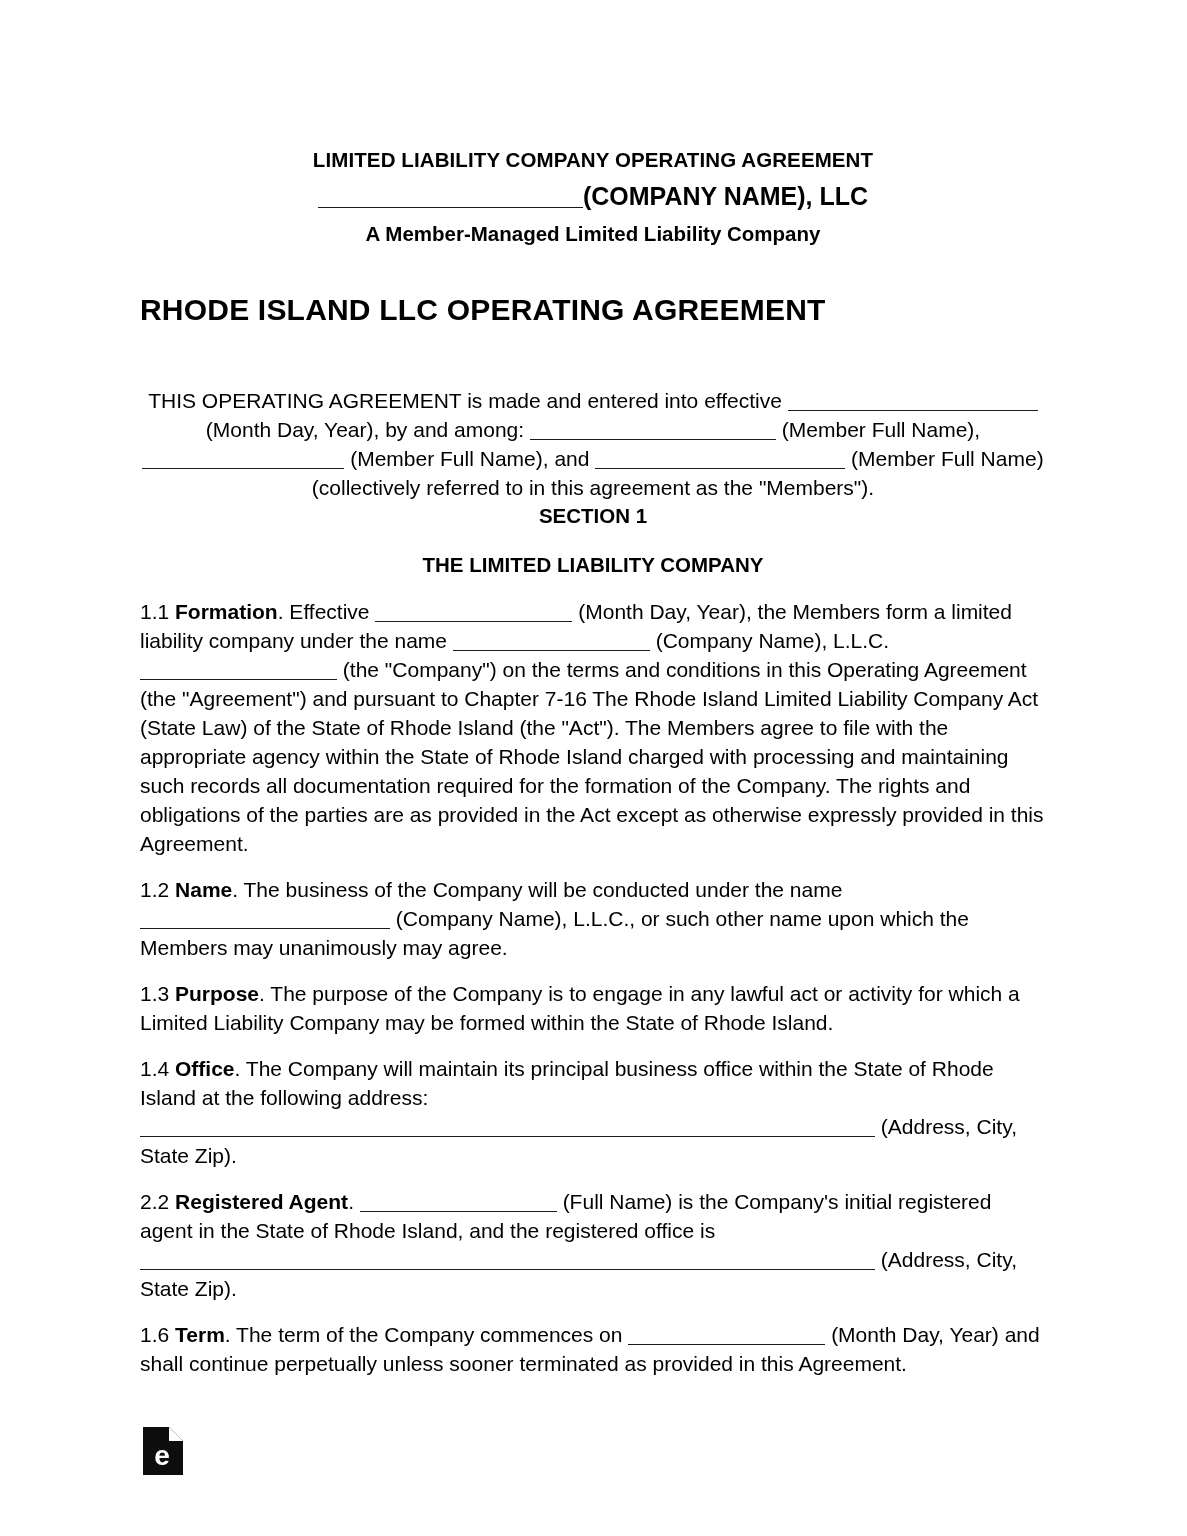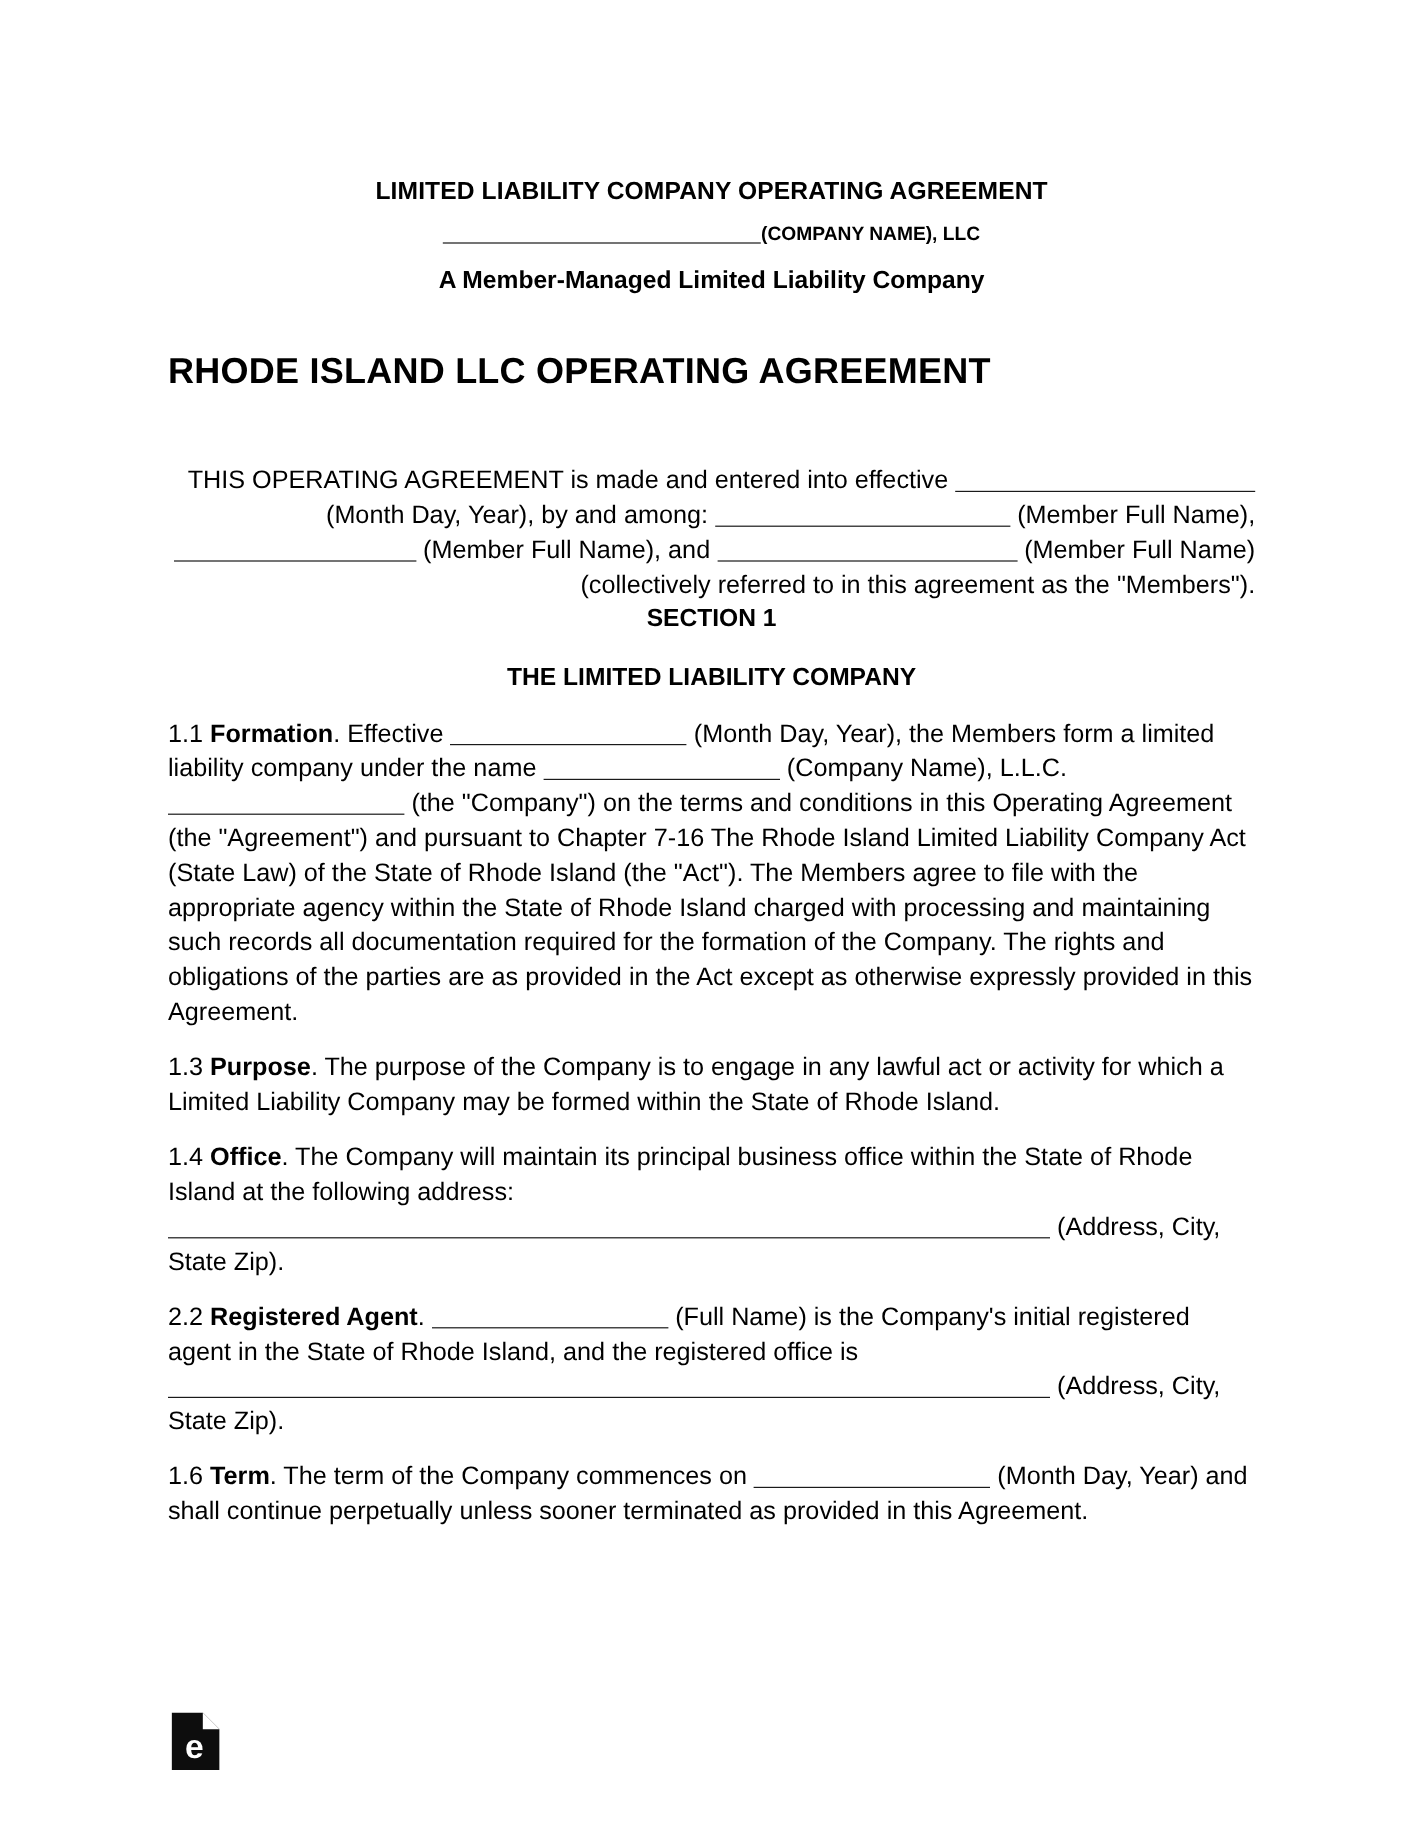--- a/index.html
+++ b/index.html
@@ -32,21 +32,21 @@
     padding-top: 146px;
     text-align: center;
   }
   .doc-title-1 {
     font-size: 20.5px;
     font-weight: bold;
     line-height: 27px;
     letter-spacing: 0.1px;
   }
   .doc-title-2 {
-    font-size: 16px;
+    font-size: 25px;
     font-weight: bold;
     line-height: 32px;
     white-space: nowrap;
     margin-top: 7px;
   }
   .doc-subtitle {
     font-size: 20.5px;
     font-weight: bold;
     line-height: 28px;
     margin-top: 8px;
@@ -73,21 +73,21 @@
   .b-member2 { width: 202px; }
   .b-member3 { width: 250px; }
   .b-name    { width: 250px; }
   .b-long    { width: 735px; }
 
   
   .intro {
     margin-top: 58px;
     font-size: 21px;
     line-height: 29px;
-    text-align: right;
+    text-align: center;
   }
   .section-head {
     text-align: center;
     font-weight: bold;
     font-size: 20.5px;
     line-height: 28px;
   }
   .section-head.s1 { }
   .section-head.s2 { margin-top: 21px; }
 
@@ -131,20 +131,23 @@
       <span>THIS OPERATING AGREEMENT is made and entered into effective </span><span class="blank b-date"></span><span> (Month Day, Year), by and among: </span><span class="blank b-member1"></span><span> (Member Full Name), </span><span class="blank b-member2"></span><span> (Member Full Name), and </span><span class="blank b-member3"></span><span> (Member Full Name) (collectively referred to in this agreement as the "Members").</span>
     </div>
 
     <div class="section-head s1">SECTION 1</div>
     <div class="section-head s2">THE LIMITED LIABILITY COMPANY</div>
 
     <div class="para first">
       <span>1.1 </span><b>Formation</b><span>. Effective </span><span class="blank b-std"></span><span> (Month Day, Year), the Members form a limited liability company under the name </span><span class="blank b-std"></span><span> (Company Name), L.L.C. </span><span class="blank b-std"></span><span> (the "Company") on the terms and conditions in this Operating Agreement (the "Agreement") and pursuant to Chapter 7-16 The Rhode Island Limited Liability Company Act (State Law) of the State of Rhode Island (the "Act"). The Members agree to file with the appropriate agency within the State of Rhode Island charged with processing and maintaining such records all documentation required for the formation of the Company. The rights and obligations of the parties are as provided in the Act except as otherwise expressly provided in this Agreement.</span>
     </div>
 
+    <div class="para">
+      <span>1.2 </span><b>Name</b><span>. The business of the Company will be conducted under the name </span><span class="blank b-name"></span><span> (Company Name), L.L.C., or such other name upon which the Members may unanimously may agree.</span>
+    </div>
 
     <div class="para">
       <span>1.3 </span><b>Purpose</b><span>. The purpose of the Company is to engage in any lawful act or activity for which a Limited Liability Company may be formed within the State of Rhode Island.</span>
     </div>
 
     <div class="para">
       <span>1.4 </span><b>Office</b><span>. The Company will maintain its principal business office within the State of Rhode Island at the following address: </span><span class="blank b-long"></span><span> (Address, City, State Zip).</span>
     </div>
 
     <div class="para">

